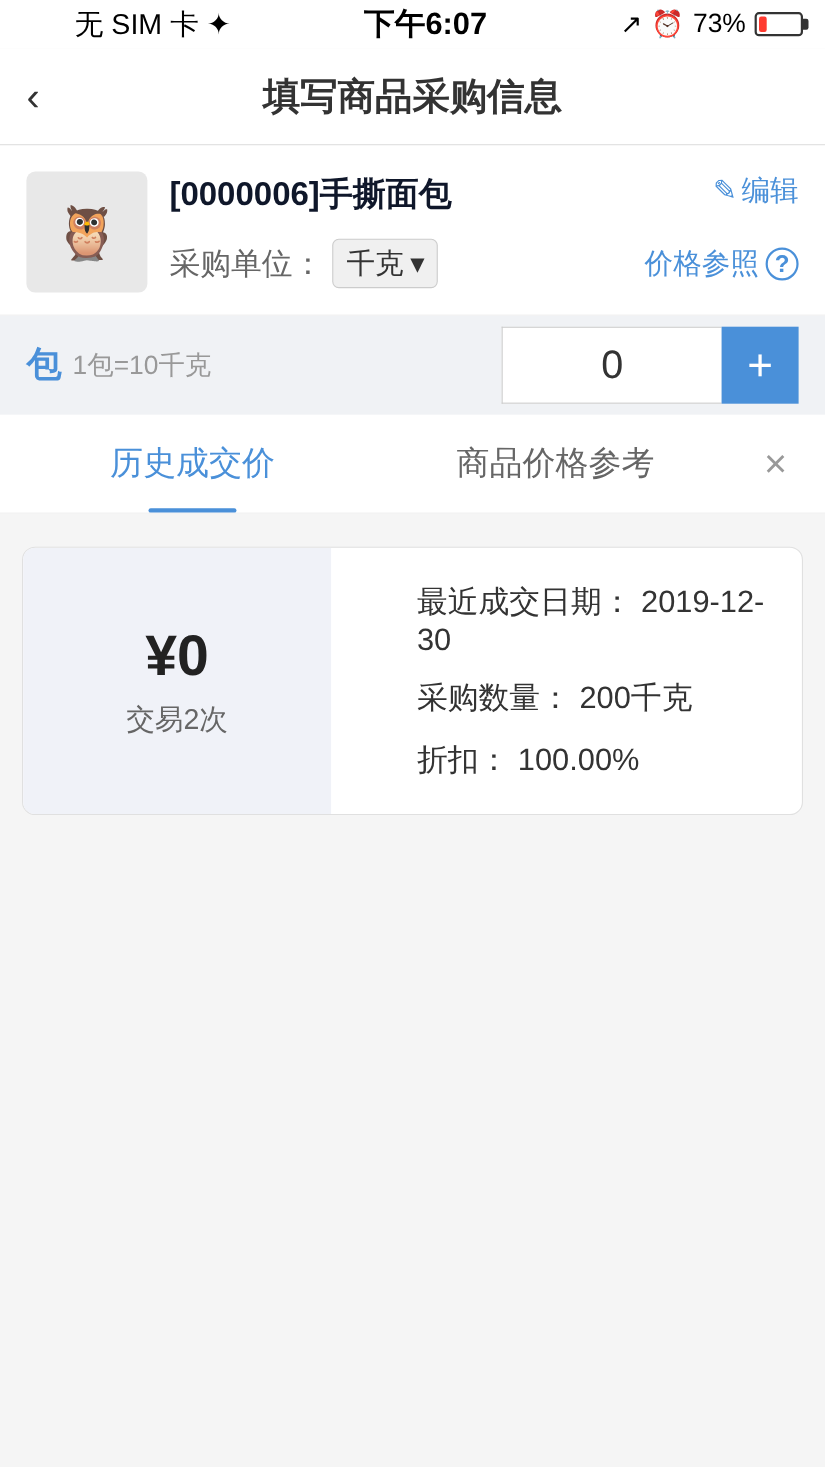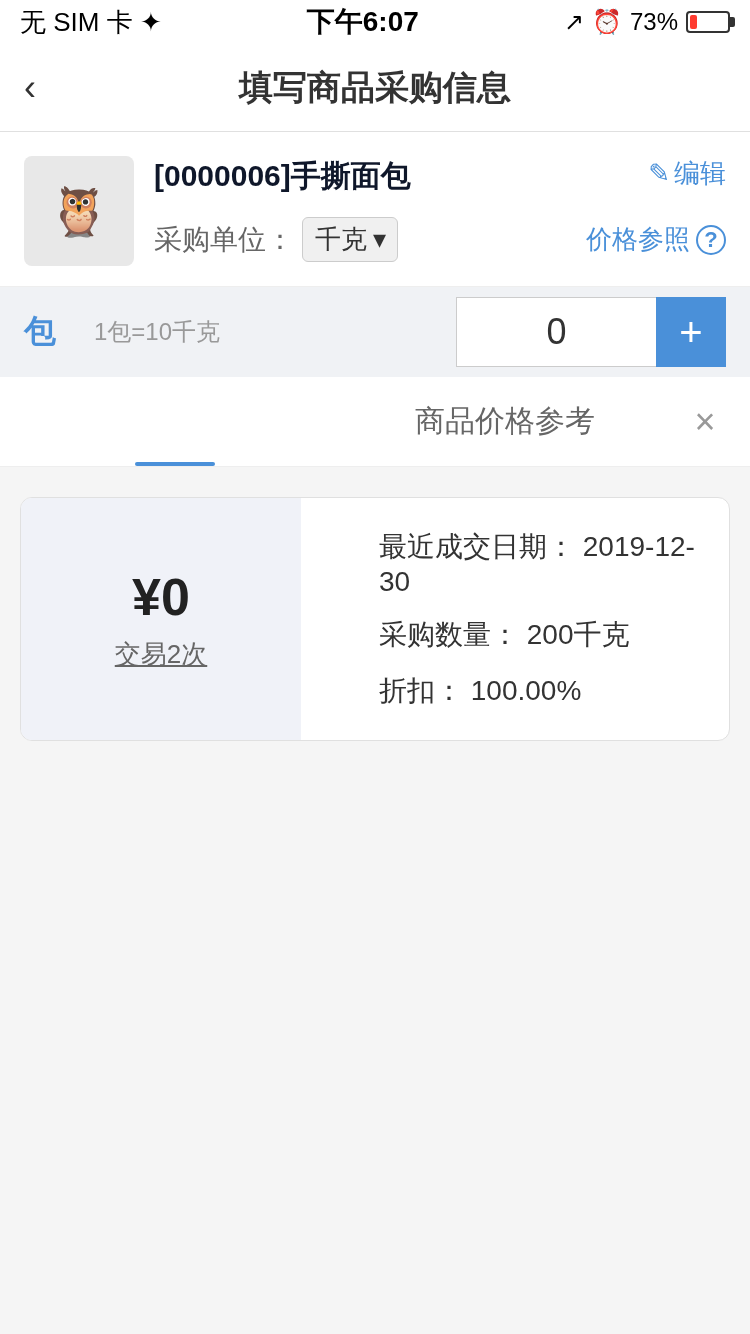--- a/index.html
+++ b/index.html
@@ -17,21 +17,21 @@
       width: 750px;
       height: 44px;
       background: #fff;
       display: flex;
       align-items: center;
       justify-content: space-between;
       padding: 0 20px;
       font-size: 26px;
       font-weight: 500;
     }
-    .status-left { display: flex; align-items: center; gap: 8px; }
+    .status-left { display: flex; align-items: center; gap: 8px; margin-left: 48px; }
     .status-center { font-size: 28px; font-weight: 600; }
     .status-right { display: flex; align-items: center; gap: 8px; font-size: 24px; }
     .battery {
       width: 44px; height: 22px;
       border: 2px solid #333;
       border-radius: 4px;
       position: relative;
       display: inline-flex;
       align-items: center;
       padding: 2px;
@@ -178,21 +178,20 @@
       gap: 10px;
     }
     .qty-bag-icon {
       font-size: 32px;
       color: #4a90d9;
       font-weight: bold;
     }
     .qty-conversion {
       font-size: 24px;
       color: #999;
-      margin-left: 28px;
     }
     .quantity-controls {
       display: flex;
       align-items: center;
     }
     .qty-input-box {
       width: 200px;
       height: 70px;
       border: 1px solid #ccc;
       border-right: none;
@@ -285,21 +284,20 @@
     }
     .price-amount {
       font-size: 52px;
       font-weight: bold;
       color: #222;
     }
     .price-trades {
       font-size: 26px;
       color: #666;
       margin-top: 10px;
-      text-decoration: underline;
     }
     .price-card-right {
       flex: 1;
       padding: 30px 30px;
       display: flex;
       flex-direction: column;
       justify-content: center;
       gap: 18px;
       margin-left: 48px;
     }
@@ -367,20 +365,21 @@
     <span class="qty-conversion">1包=10千克</span>
   </div>
   <div class="quantity-controls">
     <div class="qty-input-box">0</div>
     <div class="qty-plus-btn">+</div>
   </div>
 </div>
 
 <div class="tabs-bar">
   <div class="tab-item active">
+    <span>历史成交价</span>
     <div class="tab-underline"></div>
   </div>
   <div class="tab-item">
     <span>商品价格参考</span>
   </div>
   <div class="tab-close">×</div>
 </div>
 
 <div class="content-area">
   <div class="price-card">

